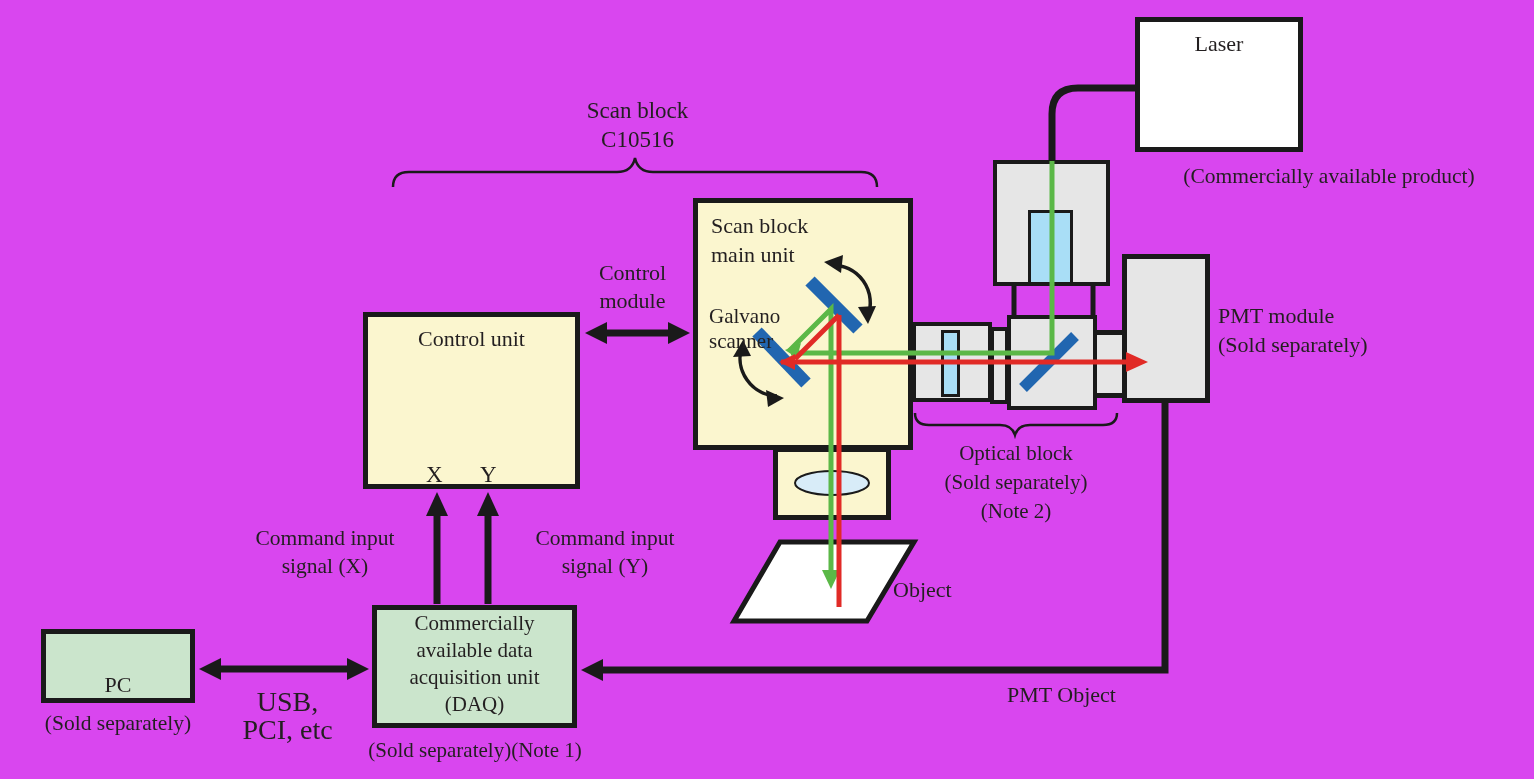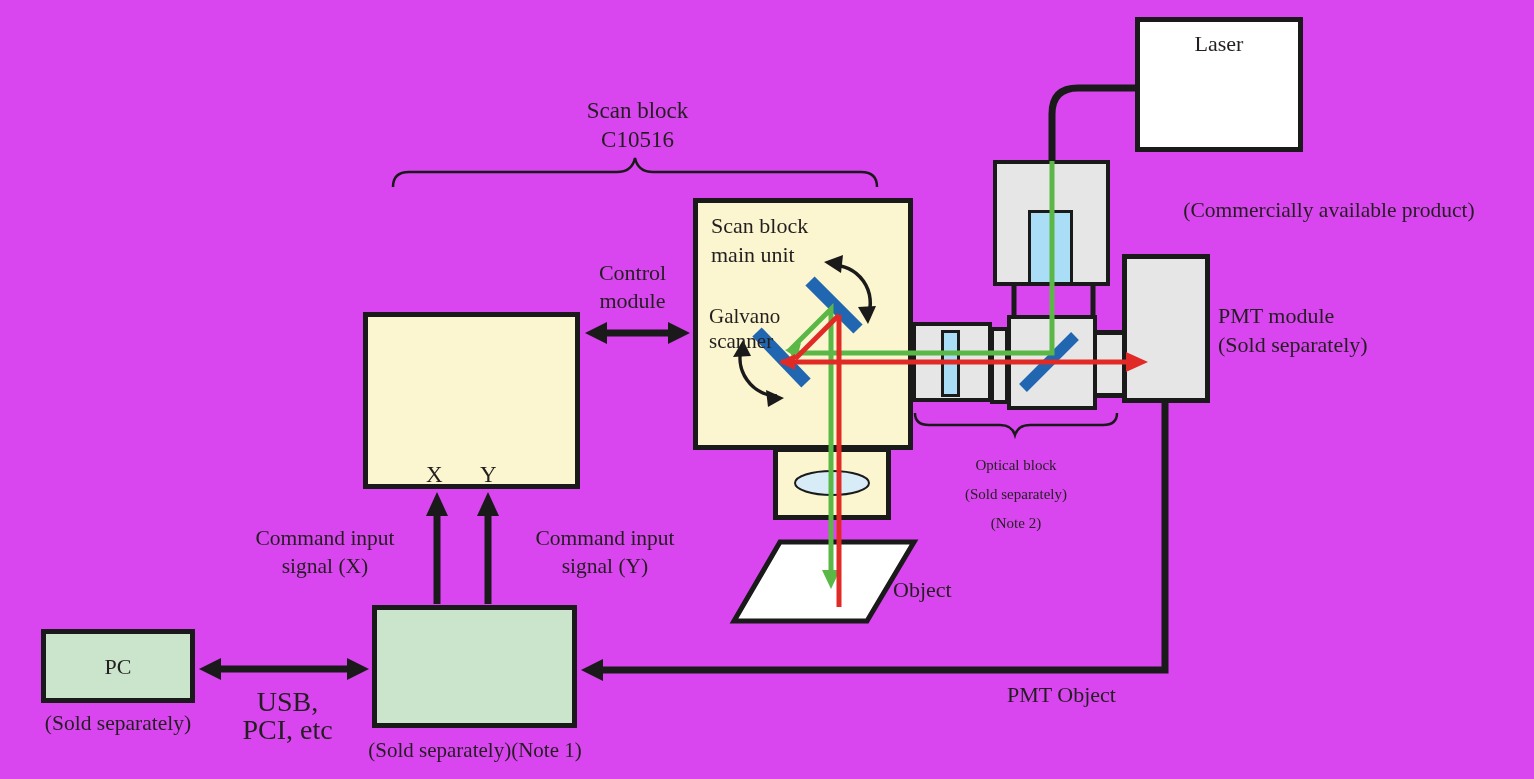--- a/index.html
+++ b/index.html
@@ -106,49 +106,54 @@
 
     <path class="beam-r" stroke-width="5" d="M 839 315 V 607"></path>
     <path class="beam-r" stroke-width="5" d="M 795 359 L 839 315"></path>
     <path class="beam-r" stroke-width="5" d="M 781 362 H 1130"></path>
     <polygon class="fill-r" points="779,362 795,354 795,370"></polygon>
     <polygon class="fill-r" points="1148,362 1126,352 1126,372"></polygon>
   </svg>
 
   <div class="txtlayer">
     <div class="lbl ctr" style="left:1135px;top:30px;width:168px;">Laser</div>
-    <div class="lbl ctr" style="left:1140px;top:162px;width:378px;font-size:21.5px;margin-top:34px;">(Commercially available product)</div>
+    <div class="lbl ctr" style="left:1140px;top:162px;width:378px;font-size:21.5px;">(Commercially available product)</div>
 
     <div class="lbl ctr" style="left:520px;top:96px;width:235px;font-size:23px;line-height:29px;">Scan block
 C10516</div>
     <div class="lbl" style="left:711px;top:211px;line-height:29px;">Scan block
 main unit</div>
     <div class="lbl" style="left:709px;top:284px;font-size:21px;line-height:25px;margin-top:20px;">Galvano
 scanner</div>
 
+    <div class="lbl ctr" style="left:363px;top:325px;width:217px;">Control unit</div>
     <div class="lbl" style="left:426px;top:461px;font-size:23px;">X</div>
     <div class="lbl" style="left:480px;top:461px;font-size:23px;">Y</div>
     <div class="lbl ctr" style="left:575px;top:259px;width:115px;">Control
 module</div>
 
     <div class="lbl ctr" style="left:230px;top:524px;width:190px;font-size:21.5px;">Command input
 signal (X)</div>
     <div class="lbl ctr" style="left:510px;top:524px;width:190px;font-size:21.5px;">Command input
 signal (Y)</div>
 
+    <div class="lbl ctr" style="left:372px;top:610px;width:205px;font-size:21px;line-height:27px;">Commercially
+available data
+acquisition unit
+(DAQ)</div>
     <div class="lbl ctr" style="left:330px;top:736px;width:290px;font-size:21px;">(Sold separately)(Note 1)</div>
 
-    <div class="lbl ctr" style="left:41px;top:653px;width:154px;">PC</div>
+    <div class="lbl ctr" style="left:41px;top:671px;width:154px;">PC</div>
     <div class="lbl ctr" style="left:18px;top:709px;width:200px;font-size:21.5px;">(Sold separately)</div>
     <div class="lbl ctr" style="left:225px;top:688px;width:125px;font-size:28px;">USB,
 PCI, etc</div>
 
     <div class="lbl" style="left:1218px;top:301px;line-height:29px;">PMT module
 (Sold separately)</div>
     <div class="lbl" style="left:1007px;top:681px;">PMT Object</div>
 
-    <div class="lbl ctr" style="left:905px;top:439px;width:222px;font-size:15px;line-height:29px;margin-top:12px;">Optical block
+    <div class="lbl ctr" style="left:905px;top:439px;width:222px;font-size:21px;line-height:29px;">Optical block
 (Sold separately)
 (Note 2)</div>
     <div class="lbl" style="left:893px;top:576px;">Object</div>
   </div>
 
 </div>
 
 </body></html>

